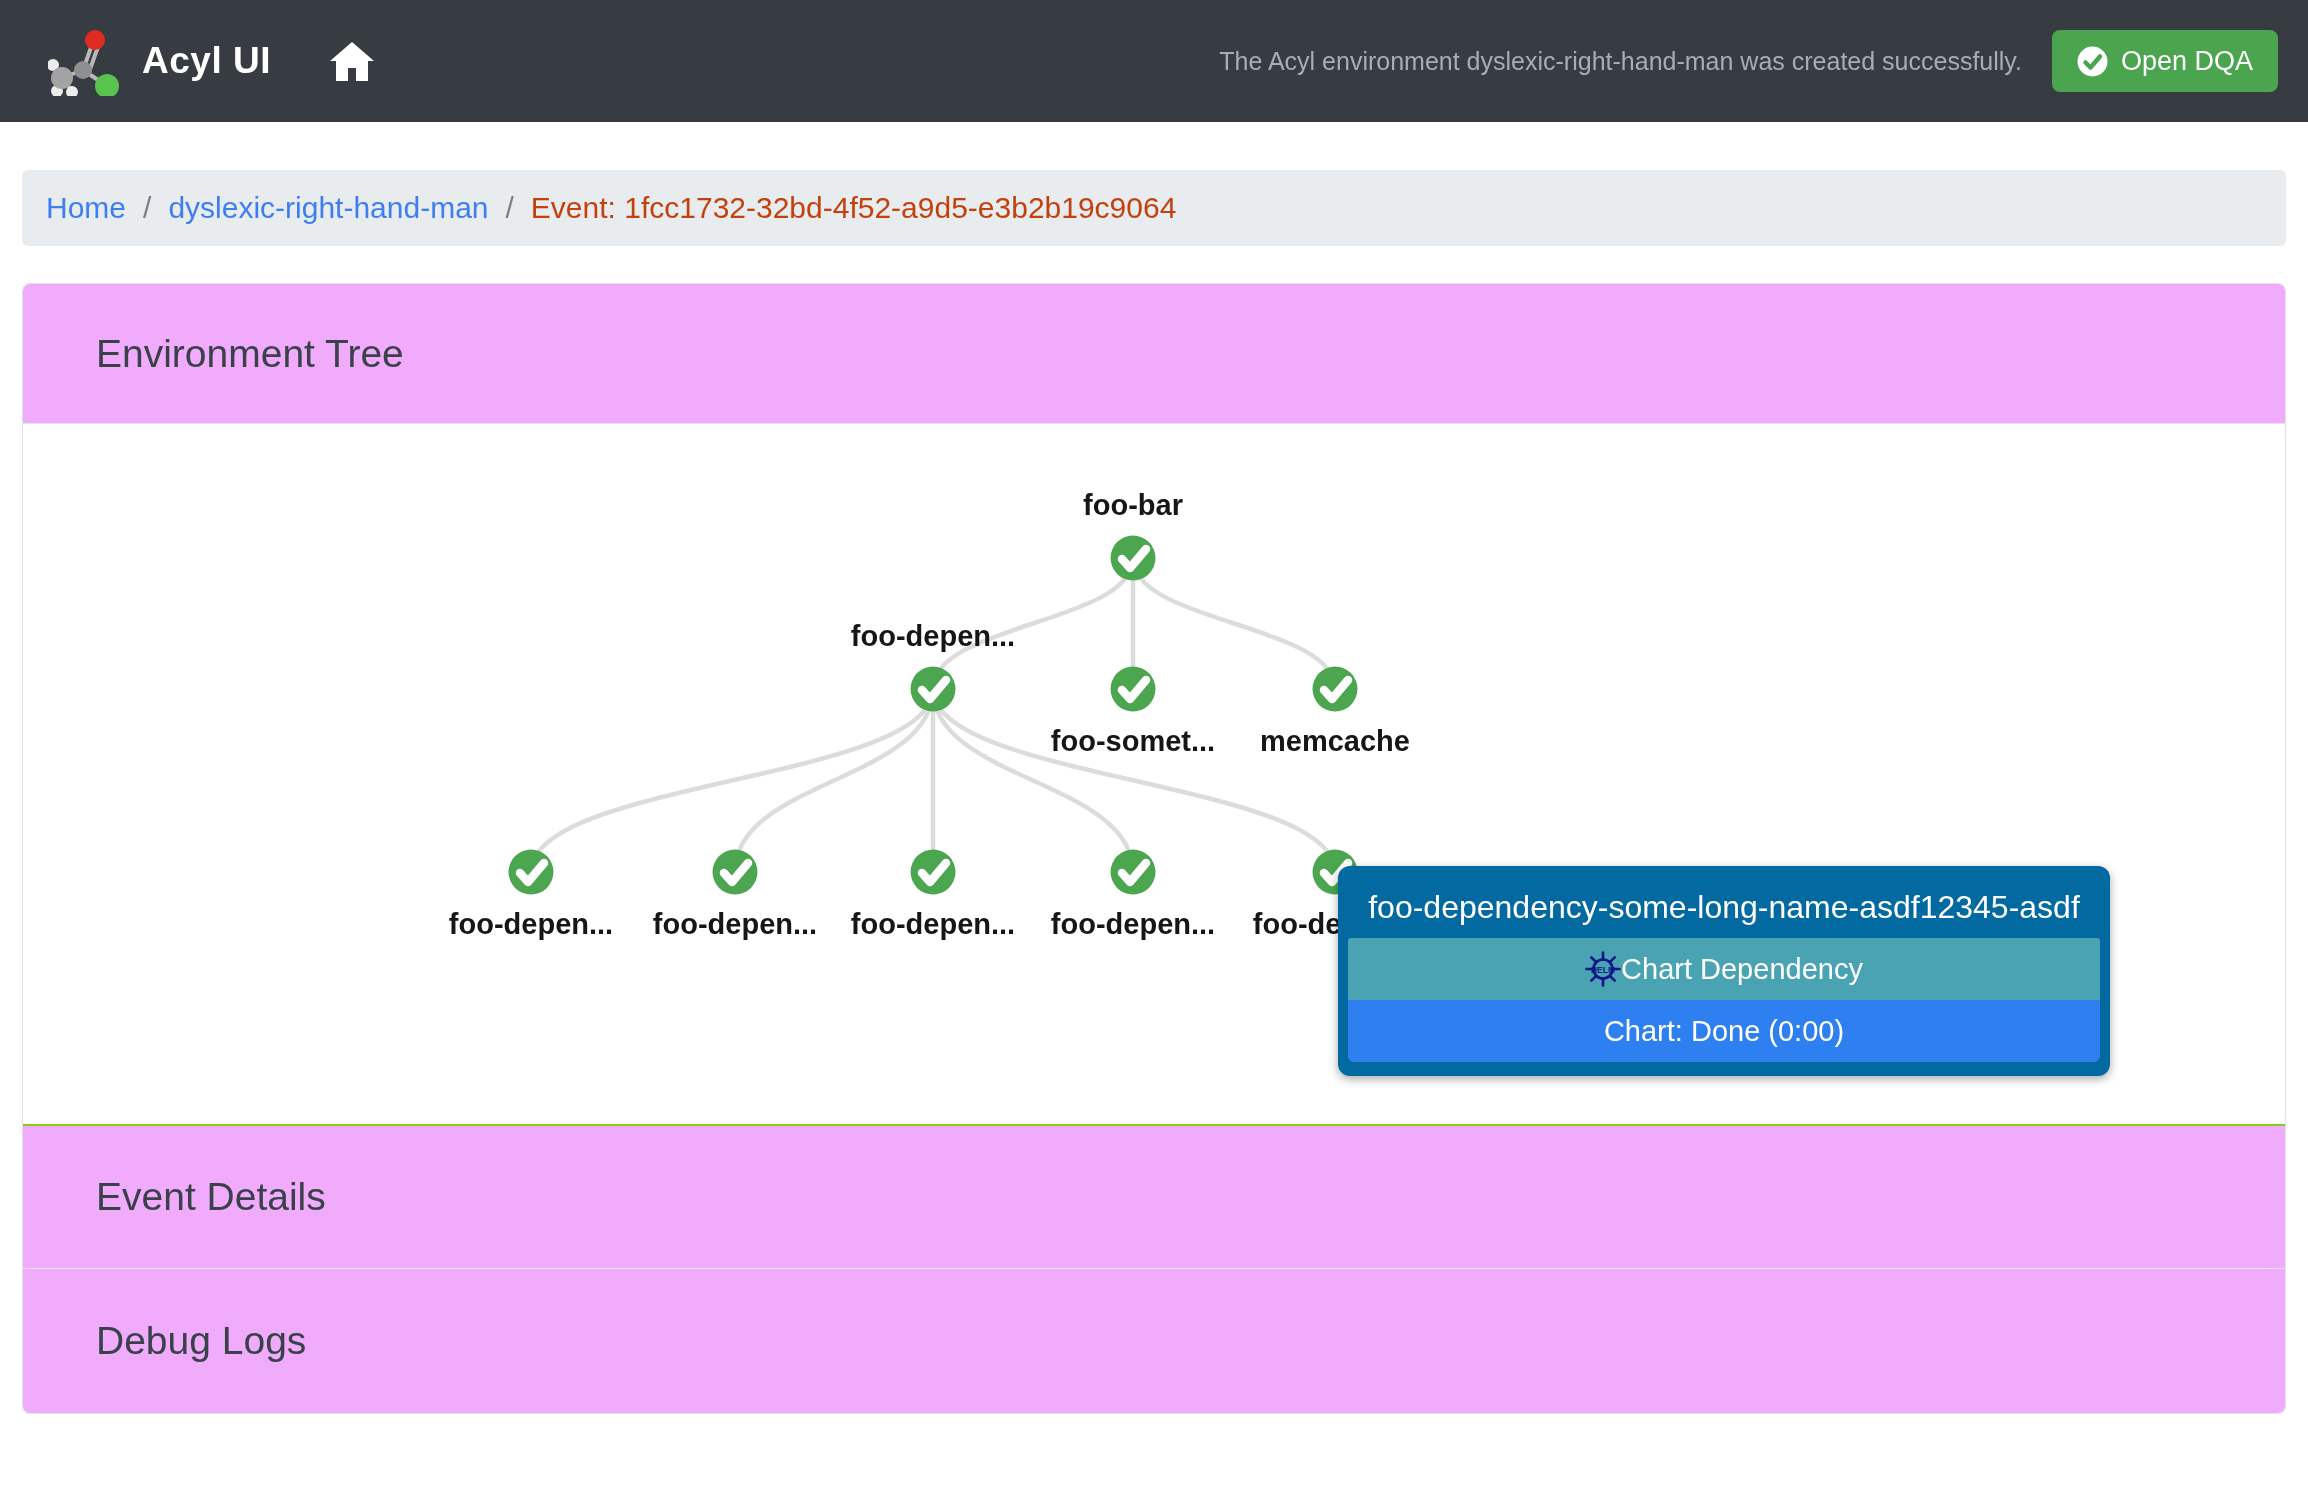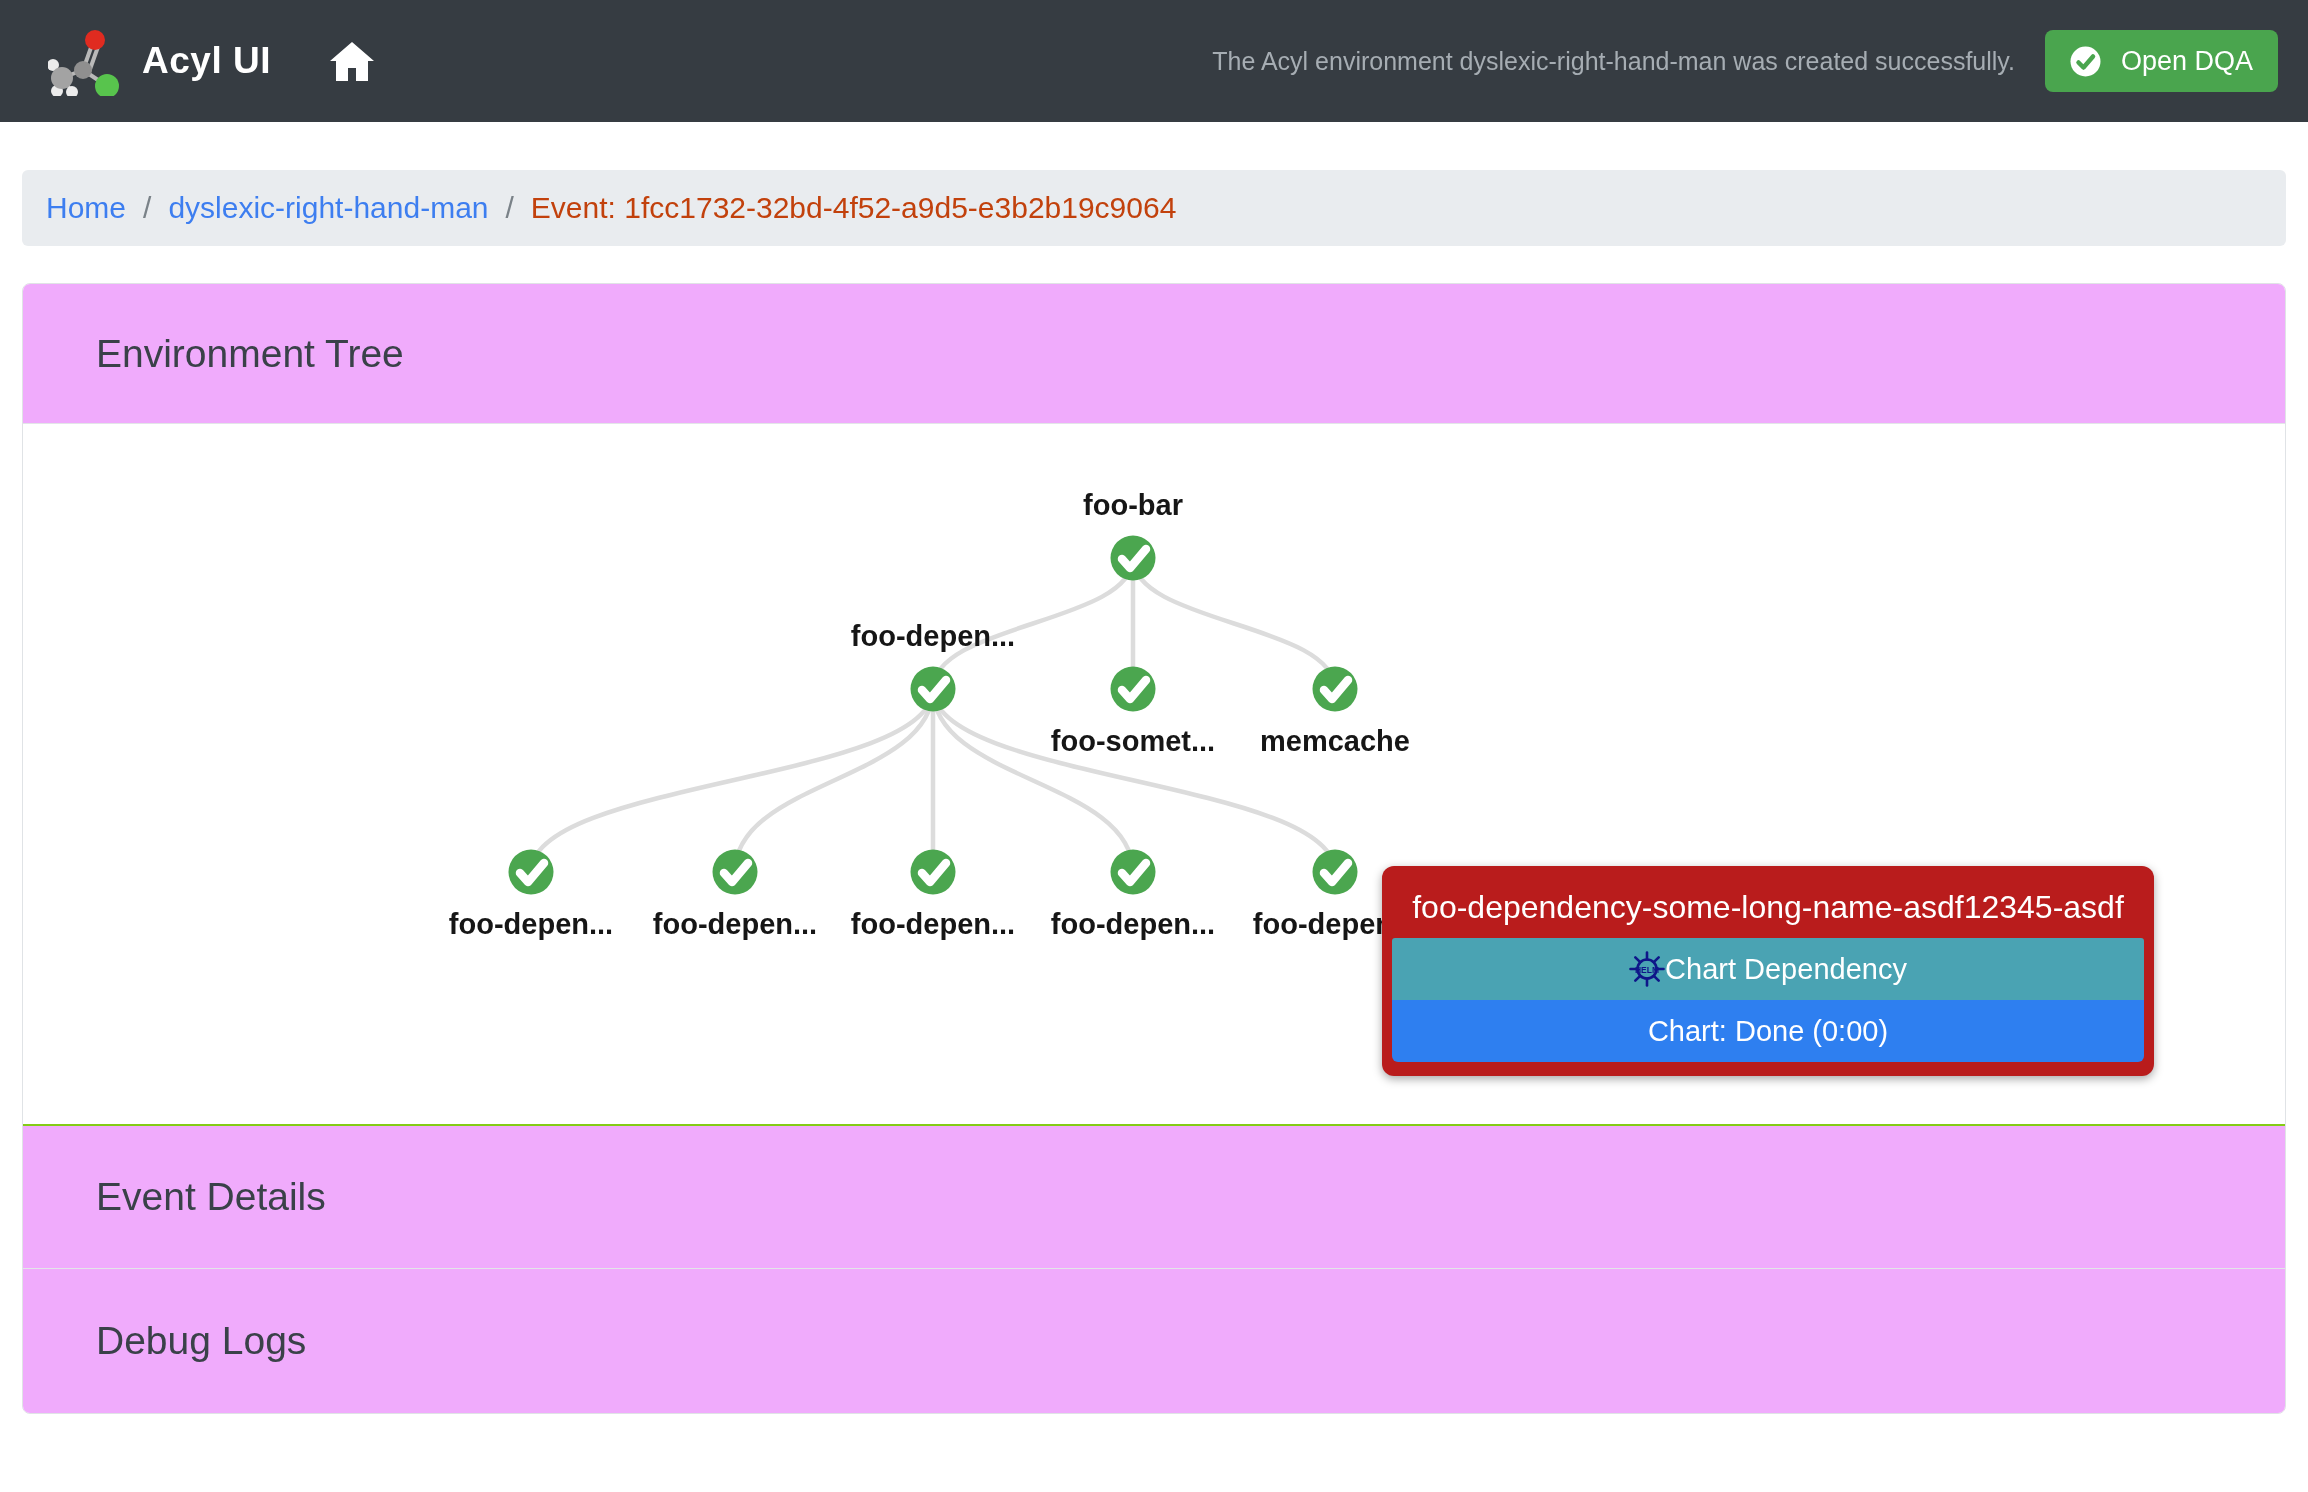--- a/index.html
+++ b/index.html
@@ -12,21 +12,21 @@
     height:122px; background:#363c42; display:flex; align-items:center;
     padding:0 30px 0 48px;
   }
   .brand-wrap { display:flex; align-items:center; cursor:pointer;justify-content:space-between; }
   .brand-logo { width:74px; height:70px; }
   .brand-title { color:#fff; font-size:37px; font-weight:bold; margin-left:20px; letter-spacing:0.5px; }
   .home-link { margin-left:58px; display:flex; align-items:center; cursor:pointer; }
   .nav-spacer { flex:1; }
   .status-msg { color:#a6adb3; font-size:25px; margin-right:30px; }
   .open-dqa {
-    display:flex; align-items:center; gap:20px; background:#4aa54e; color:#fff;
+    display:flex; align-items:center; gap:13px; background:#4aa54e; color:#fff;
     border:none; font-size:27px; font-family:inherit; height:62px; padding:0 25px;
     border-radius:8px; cursor:pointer;
   }
 
   
   .breadcrumb {
     margin:48px 22px 0 22px; height:76px; background:#e9ecef; border-radius:6px;
     display:flex; align-items:center; padding:0 24px; font-size:30px;
   }
   .breadcrumb a { color:#3d7ef0; text-decoration:none; cursor:pointer; }
@@ -44,22 +44,22 @@
   }
   .hdr-top { border-bottom:1px solid #e3e5e8; }
   .hdr-mid { border-top:2px solid #84cc16; height:144px; }
   .hdr-bot { border-top:1px solid #e3e5e8; height:145px; }
   .tree-body { position:relative; height:700px; background:#fff; }
   .tree-svg { position:absolute; left:0; top:0; }
 
   
   .node-tooltip {
     position:absolute; left:1315px; top:442px; width:772px;
-    background:#b91c1c; border-radius:12px; padding:10px 10px 14px 10px;
-    box-shadow:0 3px 10px rgba(0,0,0,0.35); z-index:5;margin-left:44px;
+    background:#0369a1; border-radius:12px; padding:10px 10px 14px 10px;
+    box-shadow:0 3px 10px rgba(0,0,0,0.35); z-index:5;
   }
   .tooltip-title {
     color:#fff; font-size:32px; text-align:center; height:62px;
     display:flex; align-items:center; justify-content:center; white-space:nowrap;
   }
   .tooltip-bar {
     height:62px; display:flex; align-items:center; justify-content:center;
     gap:0; color:#fff; font-size:29px;
   }
   .bar-teal { background:#4aa3b3; border-radius:3px 3px 0 0; }

